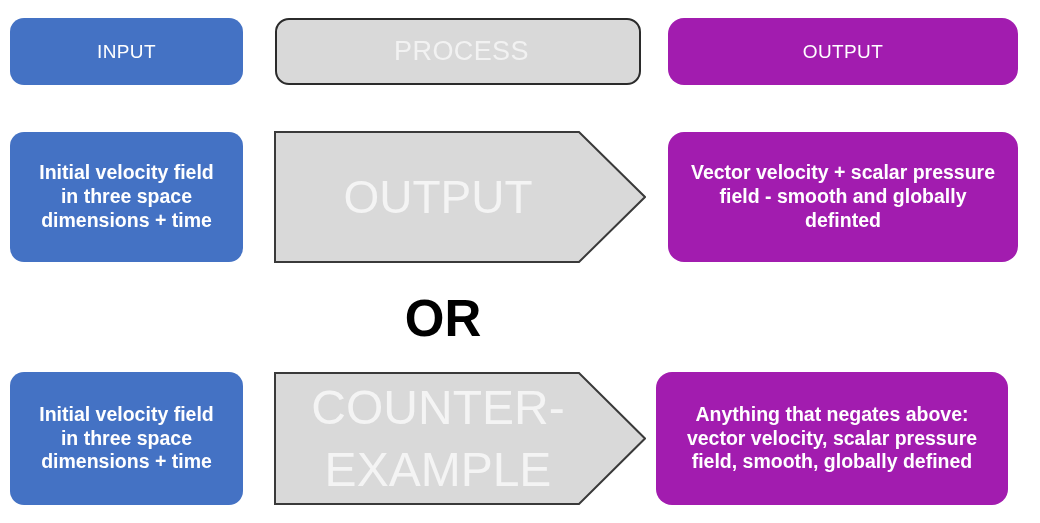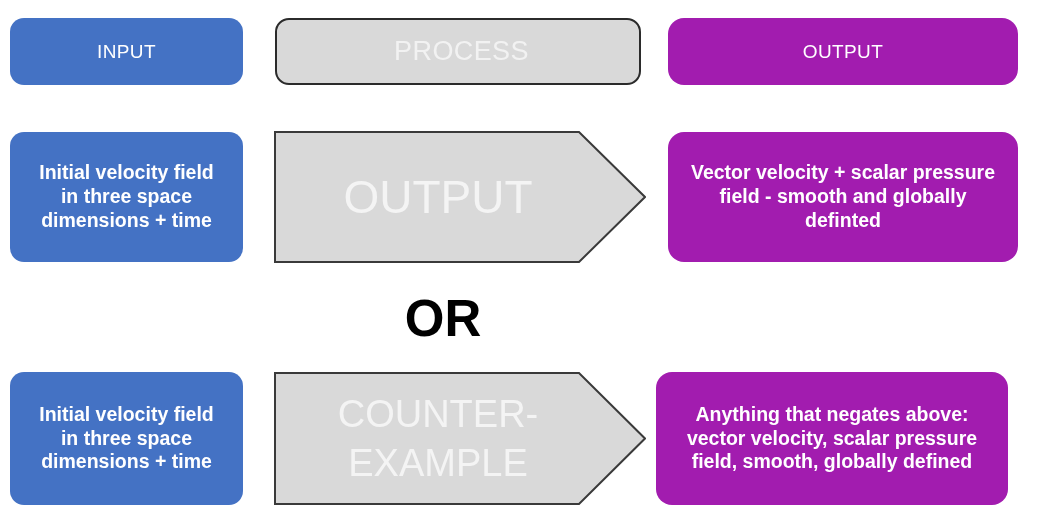--- a/index.html
+++ b/index.html
@@ -97,21 +97,21 @@
     font-size: 46px;
     font-weight: 400;
     text-align: center;
     line-height: 1.05;
     white-space: pre-line;
     width: 100%;
     padding-right: 44px;
     box-sizing: border-box;
   }
   .arrow-label.two-line {
-    font-size: 38px;
+    font-size: 48px;
     line-height: 1.28;
   }
 
   
   .or-divider {
     position: absolute;
     color: #000000;
     font-size: 51px;
     font-weight: bold;
     text-align: center;

